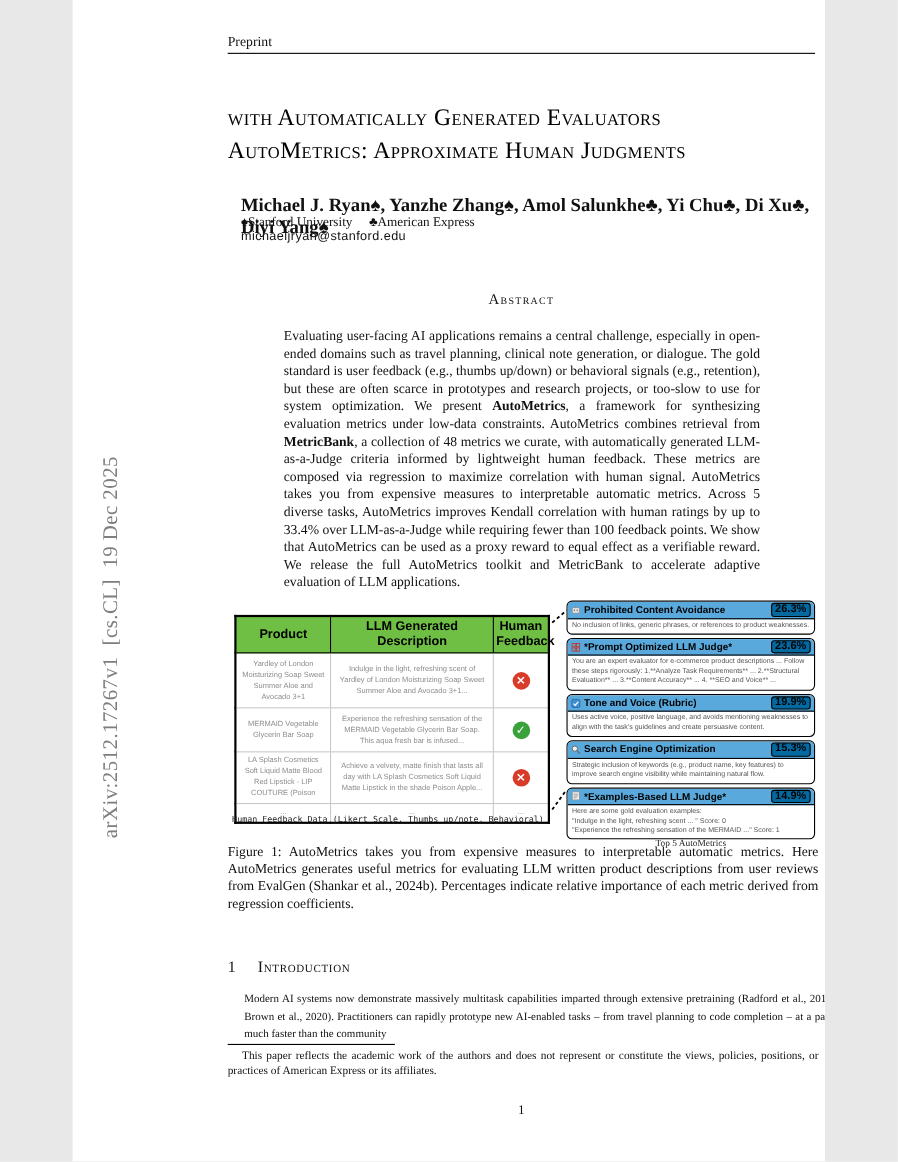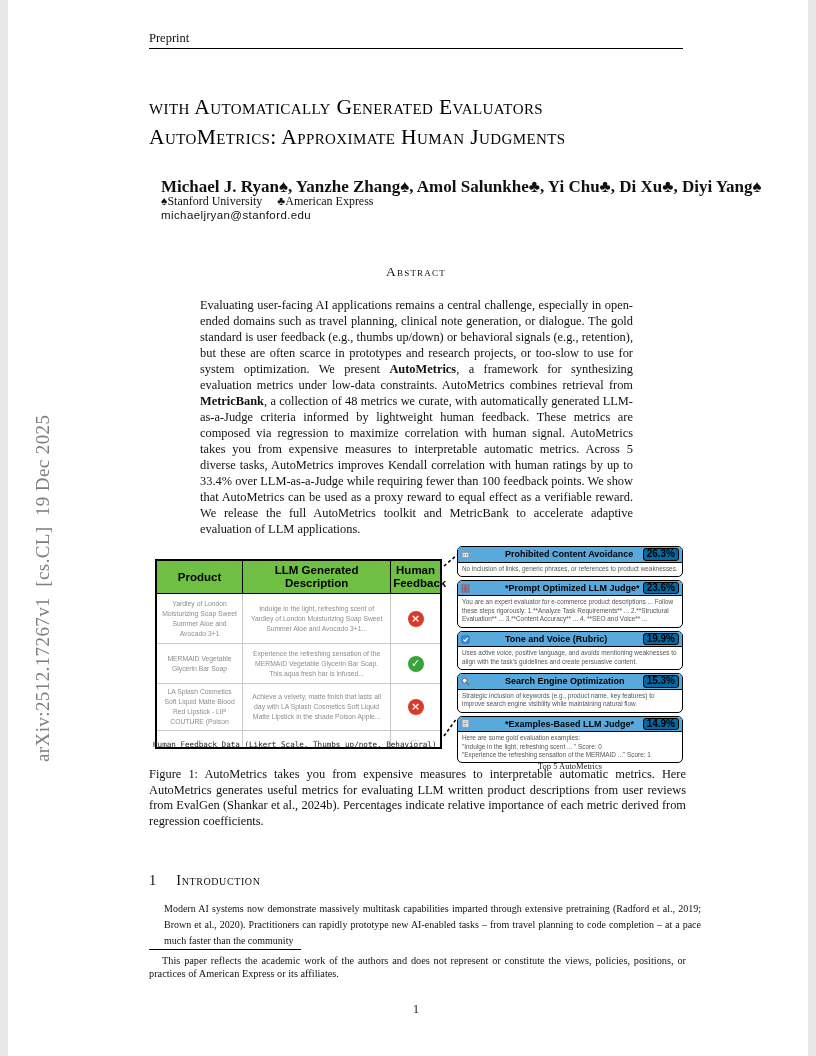--- a/index.html
+++ b/index.html
@@ -1,17 +1,17 @@
 <!DOCTYPE html>
 <html lang="en"><head>
 <meta charset="utf-8">
 <style>
   html,body{margin:0;padding:0;background:#e8e8e8;}
   .page{
-    position:relative;width:800px;height:1056px;background:#ffffff;
+    position:relative;width:684px;height:1056px;background:#ffffff;
     margin:0 auto;overflow:hidden;
     font-family:"Liberation Serif","DejaVu Serif",serif;color:#111;
   }
   .bold{font-weight:bold;}
 
   
   .preprint{position:absolute;left:141px;top:31px;font-size:12.5px;}
   .header-rule{position:absolute;left:141px;top:48px;width:534px;height:1.2px;background:#000;}
 
   
@@ -52,21 +52,21 @@
   .fb-x{background:#d93b2b;} .fb-check{background:#3aa23a;}
   .ellipsis-cell{font-size:8px;color:#9a9a9a;}
   .table-caption{position:absolute;left:-2px;top:194px;width:300px;font-size:7.6px;
                  font-family:"DejaVu Sans Mono","Liberation Mono",monospace;color:#222;}
 
   .metrics-col{position:absolute;left:302px;top:0;width:226px;}
   .metric-box{border:1.6px solid #000;border-radius:5px;overflow:hidden;margin-bottom:3px;
               background:#fff;font-family:"Liberation Sans","DejaVu Sans",sans-serif;}
   .metric-head{background:#5aa9dc;display:flex;align-items:center;gap:3px;
                padding:1px 3px;border-bottom:1.4px solid #000;min-height:12px;}
-  .metric-title{flex:1;font-size:9px;font-weight:bold;color:#000;white-space:nowrap;overflow:hidden;margin-left:32px;}
+  .metric-title{flex:1;font-size:9px;font-weight:bold;color:#000;white-space:nowrap;overflow:hidden;}
   .metric-pct{background:#0369a1;border:1.1px solid #000;border-radius:3px;font-size:10px;
               font-weight:bold;color:#000;padding:0 3px;line-height:10.5px;}
   .metric-body{padding:2px 4px 3px 4px;font-size:6.4px;color:#555;line-height:1.32;}
   .pre-line{white-space:pre-line;}
   .micon{display:inline-flex;width:9px;height:9px;align-items:center;justify-content:center;flex:0 0 auto;}
   .metrics-caption{position:absolute;left:302px;top:199px;width:226px;text-align:center;
                    font-size:8.5px;font-family:Liberation Serif, serif;color:#222;margin-top:16px;}
   .connectors{position:absolute;left:0;top:0;width:528px;height:212px;pointer-events:none;}
 
   

